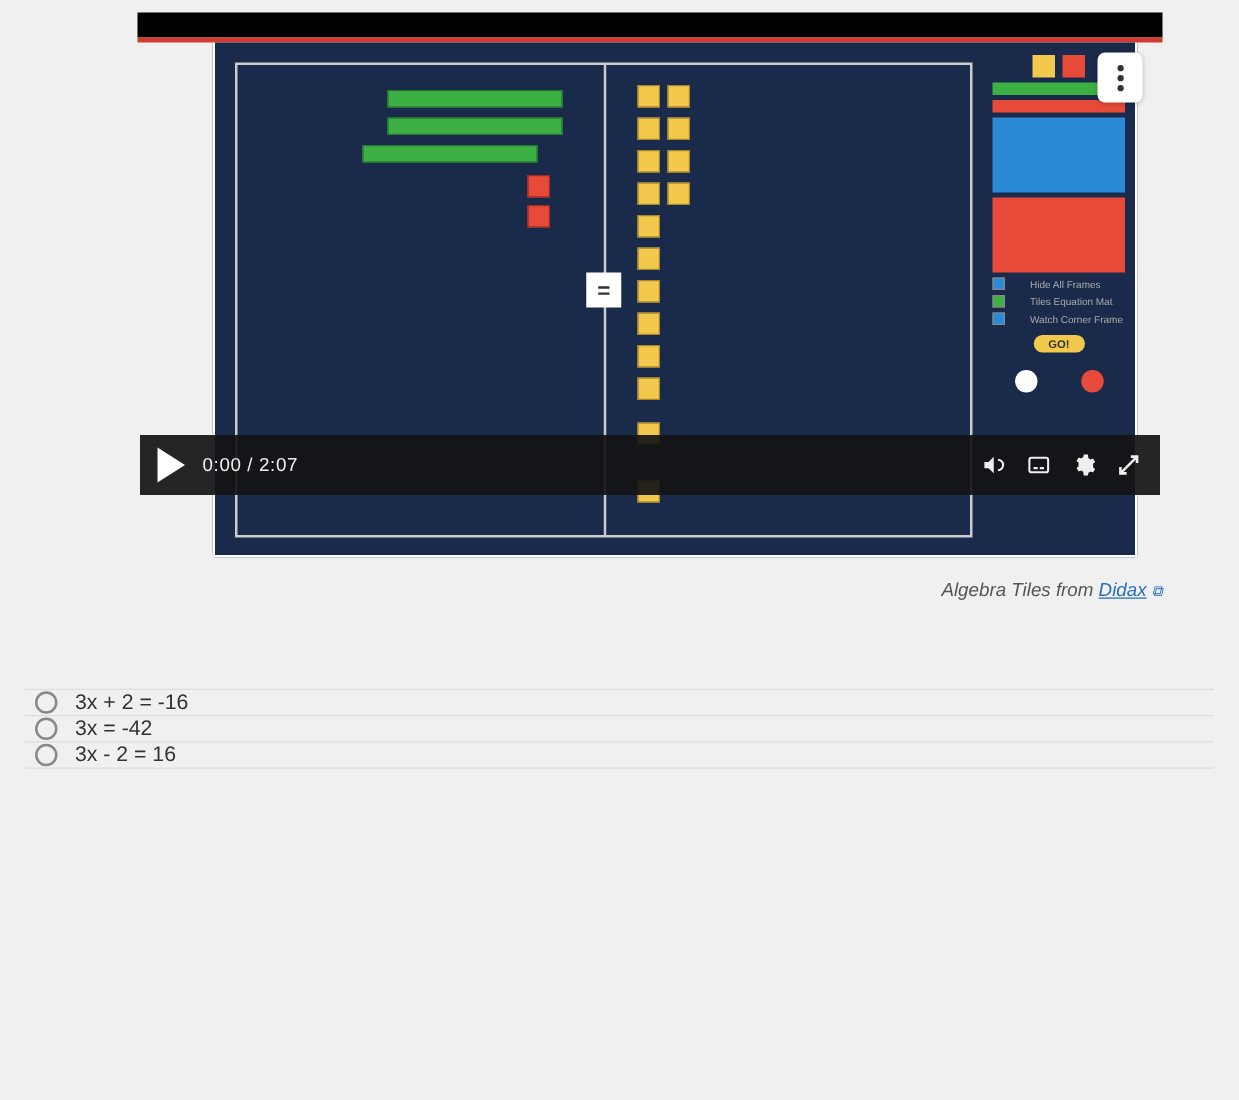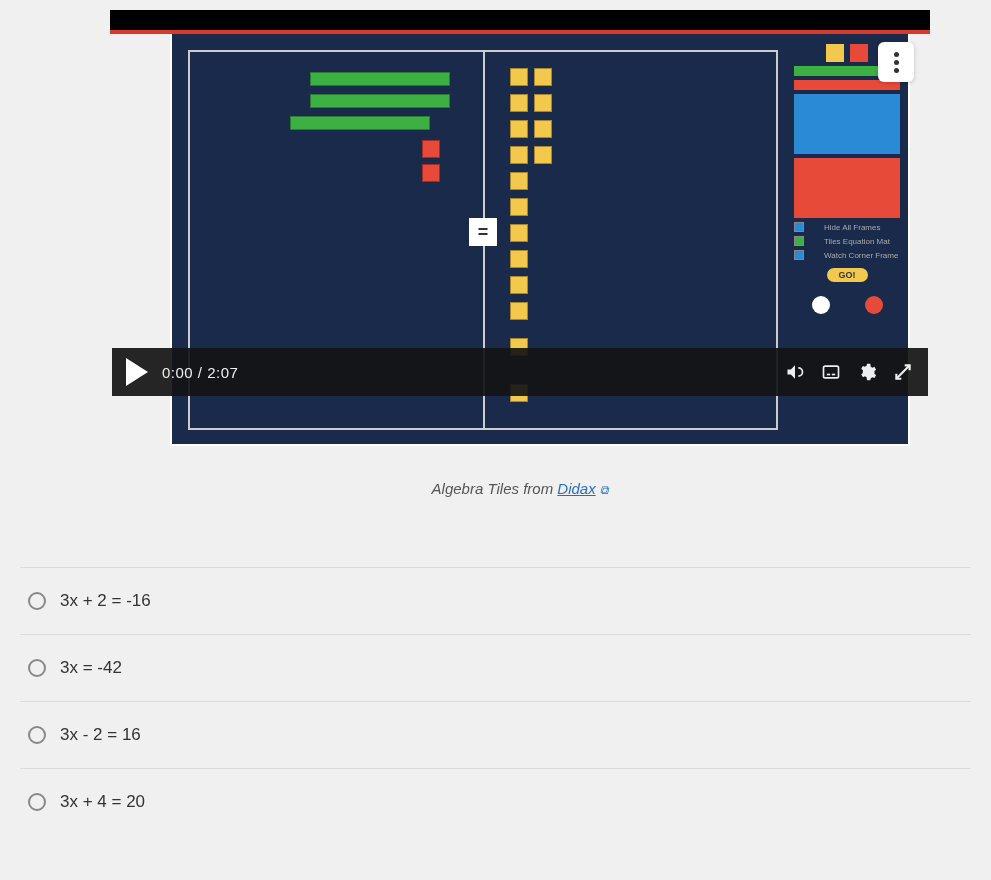--- a/index.html
+++ b/index.html
@@ -88,27 +88,27 @@
   }
   .play-btn {
     width: 0; height: 0;
     border-left: 22px solid #fff;
     border-top: 14px solid transparent;
     border-bottom: 14px solid transparent;
   }
   .time { letter-spacing: 0.5px; }
   .spacer { flex: 1; }
   .ctrl-icon { width:22px; height:22px; display:flex; align-items:center; justify-content:center; color:#eee; font-size:18px; }
-  .caption { text-align:center; font-style:italic; font-size:15px; color:#555; margin-top:34px; }
+  .caption { text-align:right; font-style:italic; font-size:15px; color:#555; margin-top:18px; }
   .caption a { color:#2a6ebb; text-decoration:underline; }
   .ext-icon { font-size:12px; color:#2a6ebb; }
   .answers { margin-top: 70px; margin-left: 20px; }
   .answer-row {
     display:flex; align-items:center; gap:14px;
-    padding: 23px 8px;
+    padding: 0 8px;
     border-bottom: 1px solid #ddd;
     font-size: 17px; color:#333;
   }
   .answer-row:first-child { border-top: 1px solid #ddd; }
   .radio {
     width:18px; height:18px; border:2px solid #888; border-radius:50%;
     flex-shrink:0;
   }
 </style>
 </head>
@@ -228,18 +228,14 @@
       <span>3x + 2 = -16</span>
     </div>
     <div class="answer-row">
       <div class="radio"></div>
       <span>3x = -42</span>
     </div>
     <div class="answer-row">
       <div class="radio"></div>
       <span>3x - 2 = 16</span>
     </div>
-    <div class="answer-row" style="border-bottom:none">
-      <div class="radio"></div>
-      <span>3x + 4 = 20</span>
-    </div>
   </div>
 </div>
 
 </body></html>

